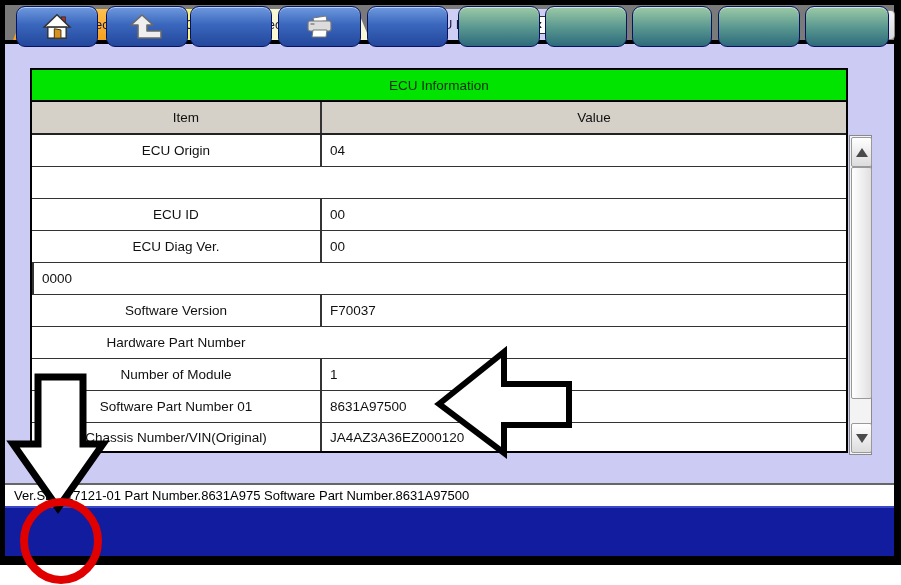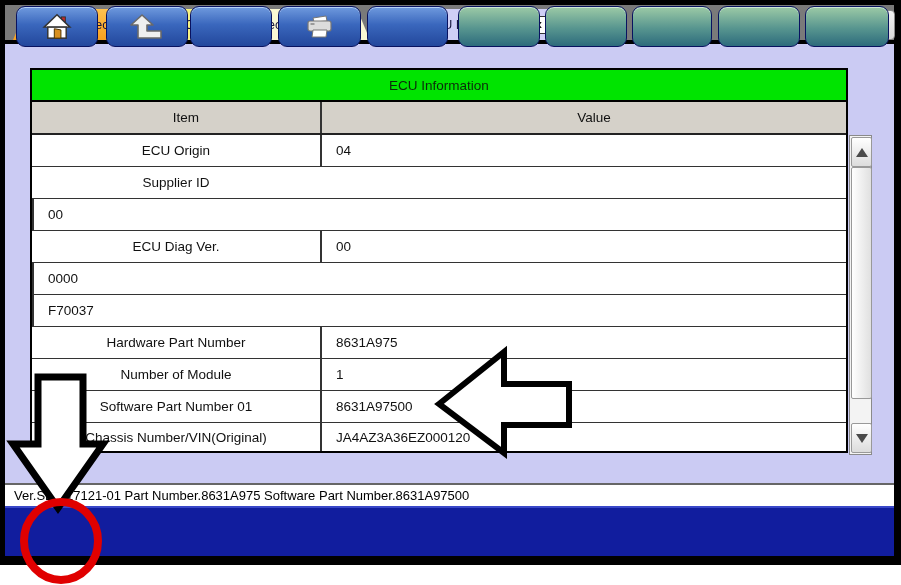--- a/index.html
+++ b/index.html
@@ -31,21 +31,21 @@
   .ecu-table{position:absolute;left:30px;top:68px;width:818px;background:#fff;border:2px solid #000;box-sizing:border-box;}
   .t-title{height:32px;background:#00e400;display:flex;align-items:center;justify-content:center;
        font-size:13.5px;color:#0b2a0b;border-bottom:2px solid #000;box-sizing:border-box;}
   .t-head{height:33px;background:#d5d1c9;display:flex;border-bottom:2px solid #222;box-sizing:border-box;}
   .t-head .c1,.t-head .c2{display:flex;align-items:center;justify-content:center;font-size:13.5px;color:#111;padding-left:20px;}
   .c1{width:288px;box-sizing:border-box;}
   .c2{width:526px;box-sizing:border-box;border-left:2px solid #333;}
   .t-row{height:32px;display:flex;border-bottom:1px solid #333;box-sizing:border-box;background:#fff;}
   .t-row:last-child{height:28px;border-bottom:none;}
   .t-row .c1{display:flex;align-items:center;justify-content:center;font-size:13.5px;color:#111;}
-  .t-row .c2{display:flex;align-items:center;font-size:13.5px;color:#111;padding-left:14px;width:516px;}
+  .t-row .c2{display:flex;align-items:center;font-size:13.5px;color:#111;padding-left:8px;width:516px;}
 
   .scrollbar{position:absolute;left:849px;top:135px;width:23px;height:320px;background:#f3f3f3;border:1px solid #8a8a8a;box-sizing:border-box;}
   .sb-btn{position:absolute;left:1px;width:19px;height:28px;background:linear-gradient(180deg,#fff,#dcdcdc);
        border:1px solid #999;border-radius:2px;display:flex;align-items:center;justify-content:center;}
   .sb-up{top:1px;} .sb-down{bottom:1px;}
   .tri-up{width:0;height:0;border-left:6px solid transparent;border-right:6px solid transparent;border-bottom:9px solid #4a4a4a;}
   .tri-down{width:0;height:0;border-left:6px solid transparent;border-right:6px solid transparent;border-top:9px solid #4a4a4a;}
   .sb-thumb{position:absolute;left:1px;top:31px;width:19px;height:230px;background:linear-gradient(90deg,#ffffff,#e0e0e0);
        border:1px solid #999;border-radius:2px;}
 
@@ -97,38 +97,38 @@
     <div class="t-head">
       <div class="c1">Item</div>
       <div class="c2">Value</div>
     </div>
     <div id="rows-container">
         <div class="t-row">
           <div class="c1">ECU Origin</div>
           <div class="c2">04</div>
         </div>
         <div class="t-row">
-          <div class="c1">Supplier ID</div>
         </div>
         <div class="t-row">
+          <div class="c1">ECU ID</div>
           <div class="c2">00</div>
         </div>
         <div class="t-row">
           <div class="c1">ECU Diag Ver.</div>
           <div class="c2">00</div>
         </div>
         <div class="t-row">
           <div class="c2">0000</div>
         </div>
         <div class="t-row">
+          <div class="c1">Software Version</div>
           <div class="c2">F70037</div>
         </div>
         <div class="t-row">
           <div class="c1">Hardware Part Number</div>
-          <div class="c2">8631A975</div>
         </div>
         <div class="t-row">
           <div class="c1">Number of Module</div>
           <div class="c2">1</div>
         </div>
         <div class="t-row">
           <div class="c1">Software Part Number 01</div>
           <div class="c2">8631A97500</div>
         </div>
         <div class="t-row">

